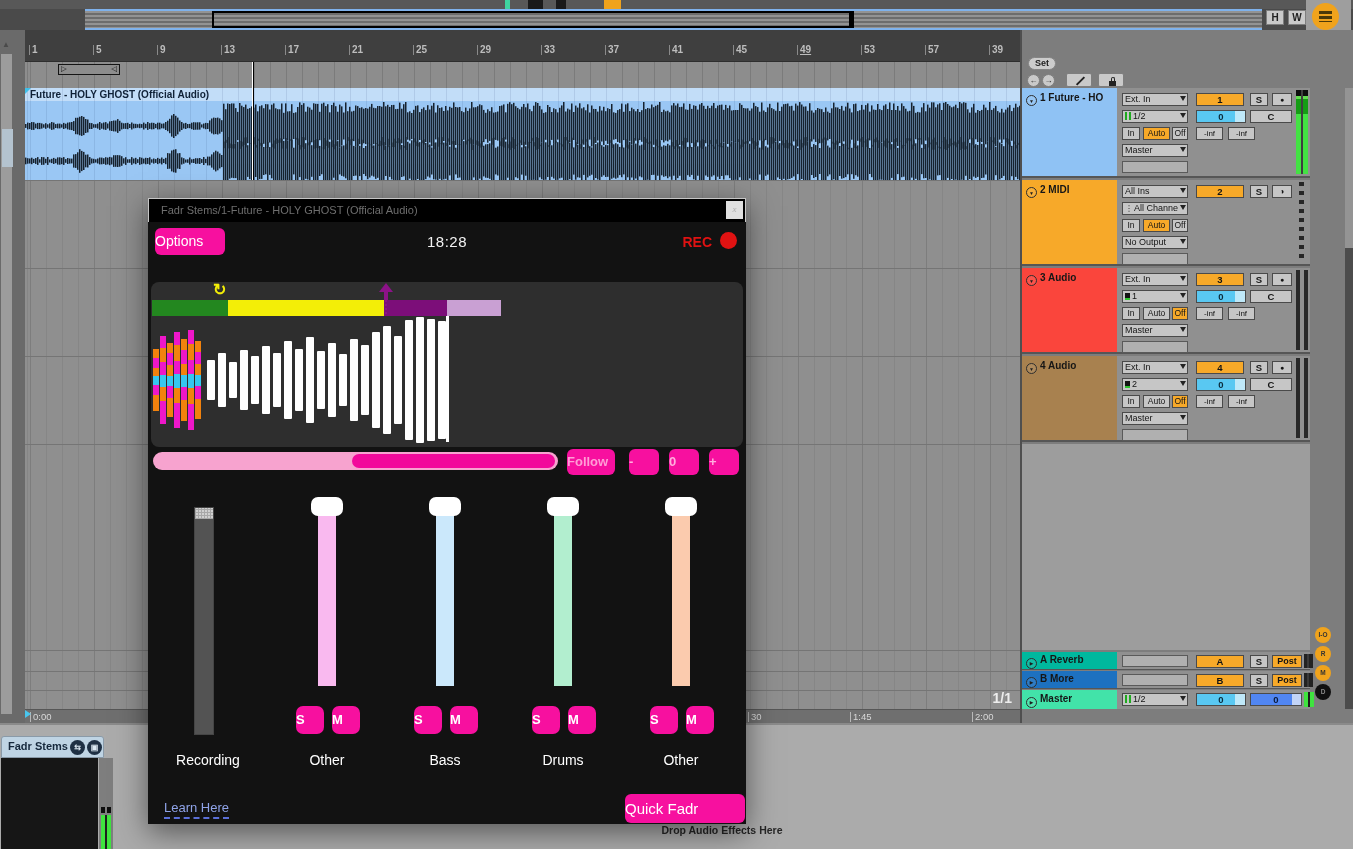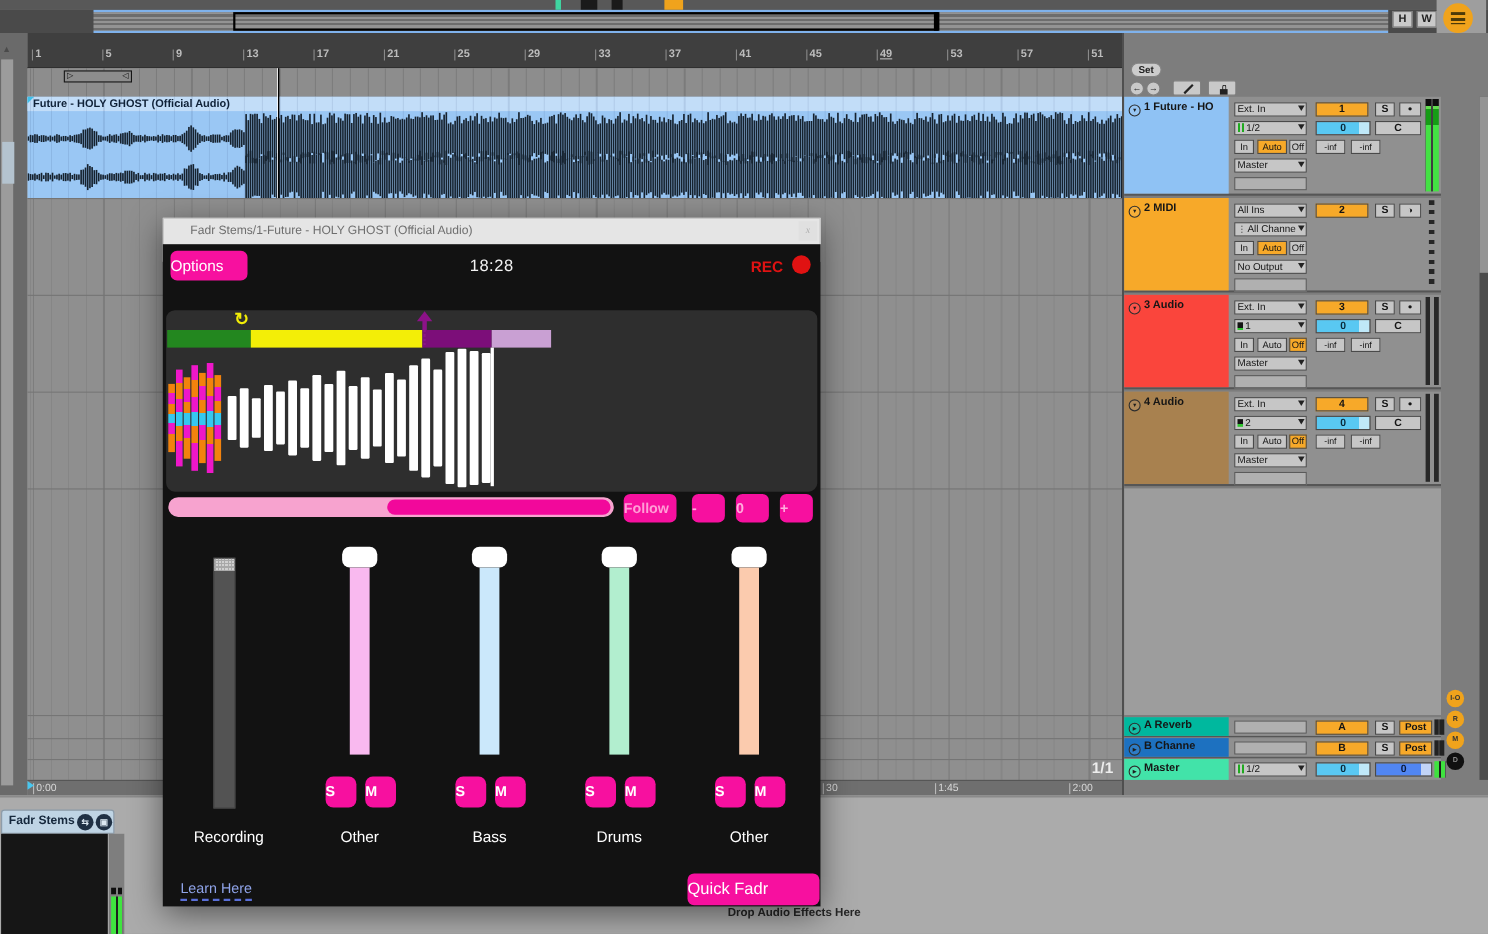--- a/index.html
+++ b/index.html
@@ -102,22 +102,22 @@
     font-size:8px;text-align:center;line-height:15px}
   .devpanel{left:1px;top:33px;width:97px;height:93px;background:#161616}
   .devmeterstrip{left:99px;top:33px;width:14px;height:93px;background:#7e7e7e}
   .devmeter{position:absolute;left:2px;top:57px;width:10px;height:34px;
     background:repeating-linear-gradient(90deg,#3fe43f 0 4px,#1e1e1e 4px 6px)}
   .devpeaks{position:absolute;left:2px;top:49px;width:10px;height:6px;
     background:repeating-linear-gradient(90deg,#0e0e0e 0 4px,transparent 4px 6px)}
   .drophint{left:637px;top:99px;width:170px;text-align:center;font-size:10.5px;font-weight:bold;color:#262626}
   
   .pwin{left:148px;top:198px;width:598px;height:626px;box-shadow:0 8px 28px rgba(0,0,0,.5);z-index:40}
-  .ptitle{left:0;top:0;width:598px;height:40px;background:#e5e5e5;border:1px solid #c6c6c6;font-size:11px;color:#6e6e6e;
-    line-height:22px;padding-left:24px;white-space:nowrap}
+  .ptitle{left:0;top:0;width:598px;height:40px;background:#000000;border:1px solid #c6c6c6;font-size:11px;color:#6e6e6e;
+    line-height:22px;padding-left:12px;white-space:nowrap}
   .pclose{left:578px;top:3px;width:17px;height:18px;background:#e0e0e0;color:#adadad;font-size:9px;font-style:italic;
     text-align:center;line-height:17px;font-family:"Liberation Serif",serif}
   .pbody{left:0;top:24px;width:598px;height:602px;background:#121212}
   .pinkbtn{background:#f7109f;border-radius:6px;color:#fff;text-align:left}
   .optbtn{left:7px;top:6px;width:70px;height:27px;font-size:14px;line-height:27px}
   .ptimer{left:0;top:11px;width:598px;text-align:center;font-size:15px;color:#f2f2f2;letter-spacing:.5px}
   .reclab{right:34px;top:12px;font-size:14px;font-weight:bold;color:#e01212}
   .reccirc{right:9px;top:10px;width:17px;height:17px;border-radius:50%;background:#e01212}
   .wpanel{left:3px;top:60px;width:592px;height:165px;background:#2e2e2e;border-radius:8px}
   .pseg{height:16px;flex:none}
@@ -194,21 +194,21 @@
       <span class="barnum" style="left: 324px;">21</span>
       <span class="barnum" style="left: 388px;">25</span>
       <span class="barnum" style="left: 452px;">29</span>
       <span class="barnum" style="left: 516px;">33</span>
       <span class="barnum" style="left: 580px;">37</span>
       <span class="barnum" style="left: 644px;">41</span>
       <span class="barnum" style="left: 708px;">45</span>
       <span class="barnum" style="left: 772px; text-decoration: underline;">49</span>
       <span class="barnum" style="left: 836px;">53</span>
       <span class="barnum" style="left: 900px;">57</span>
-      <span class="barnum" style="left: 964px;">51</span>
+      <span class="barnum" style="left: 964px;">39</span>
     </div>
 
   <div class="a scrub">
     <div class="a brace">
       <span style="left:2px">▷</span>
       <span style="right:2px">◁</span>
     </div>
   </div>
 
   <div class="a arr"></div>
@@ -1347,21 +1347,21 @@
     </div>
     <div class="emptybox" style="top:3px"></div>
     <div class="mbx orange" style="left:174px;top:3px;width:48px">A</div>
     <div class="mbx gray" style="left:228px;top:3px;width:18px" able="true">S</div>
     <div class="mbx orange" style="left:250px;top:3px;width:30px;font-size:9px">Post</div>
     <div class="rmeter"></div>
   </div>
 
   <div class="thdr" style="top:671px;height:18px;border-bottom:1px solid #565656">
     <div class="tname" style="padding-top: 2px; background: rgb(29, 113, 192);">
-      <span class="fold" style="font-size:4.5px">▶</span><span>B Channe</span>
+      <span class="fold" style="font-size:4.5px">▶</span><span>B More</span>
     </div>
     <div class="emptybox" style="top:3px"></div>
     <div class="mbx orange" style="left:174px;top:3px;width:48px">B</div>
     <div class="mbx gray" style="left:228px;top:3px;width:18px">S</div>
     <div class="mbx orange" style="left:250px;top:3px;width:30px;font-size:9px">Post</div>
     <div class="rmeter"></div>
   </div>
 
   <div class="thdr" style="top:690px;height:19px;border-bottom:0">
     <div class="tname" style="padding-top: 3px; background: rgb(66, 227, 169);">

